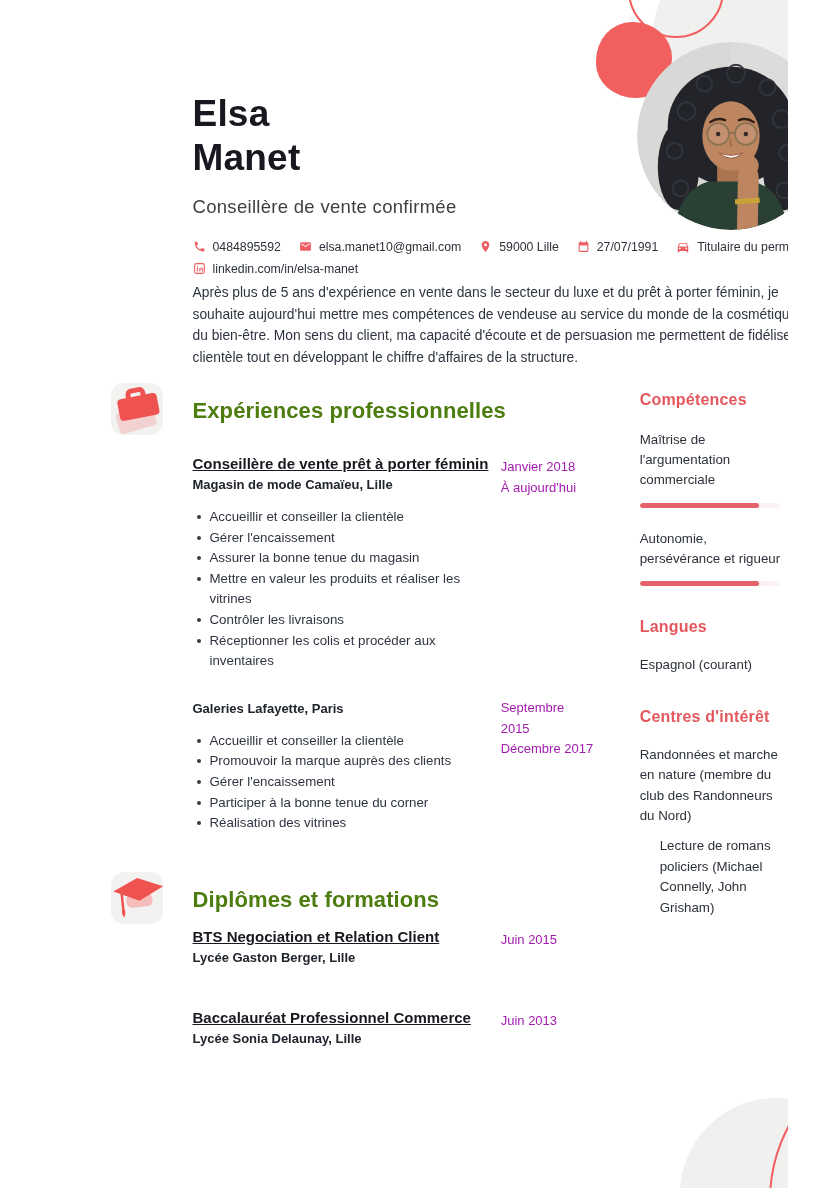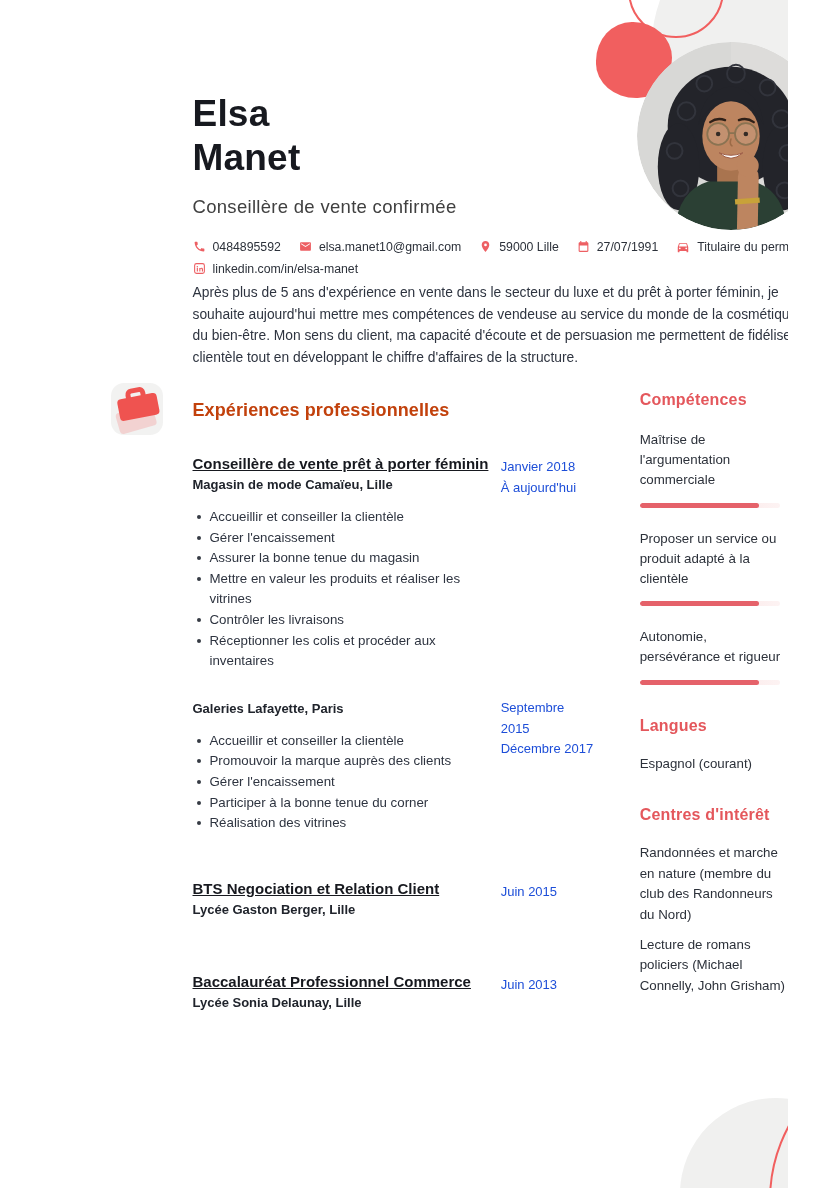--- a/index.html
+++ b/index.html
@@ -59,51 +59,51 @@
   }
   
   .body-cols { display:flex; margin:22px 0 0 140px; }
   .main-col { width:432px; }
   .side-col { width:158px; margin-left:43px; }
   
   .section { position:relative; }
   .section + .section { margin-top:46px; }
   .section-head { display:flex; align-items:center; min-height:40px; }
   .section-icon { position:absolute; left:-86px; top:-12px; width:62px; height:62px; }
-  .section-title { font-size:18px; font-weight:700; color:#c2410c; letter-spacing:.1px; }
+  .section-title { font-size:22px; font-weight:700; color:#4d7c0f; letter-spacing:.1px; }
   
   .entry { display:flex; margin-top:24px; }
   .entry-info { flex:1 1 auto; min-width:0; }
-  .entry-dates { width:96px; flex:0 0 auto; font-size:13px; color:#1d4ed8; line-height:1.6; padding-top:2px; }
+  .entry-dates { width:96px; flex:0 0 auto; font-size:13px; color:#a21caf; line-height:1.6; padding-top:2px; }
   .entry-title { font-size:15px; font-weight:700; color:#17191f; white-space:nowrap;text-decoration:underline; }
   .entry-org { margin-top:5px; font-size:13px; font-weight:700; color:#20242c; }
   .entry-bullets { margin-top:15px; list-style:none; }
   .entry-bullets li {
     position:relative; padding-left:17px;
     font-size:13.3px; line-height:1.55; color:#2e3440;
   }
   .entry-bullets li::before {
     content:""; position:absolute; left:4px; top:8px;
     width:4px; height:4px; border-radius:50%; background:#363b44;
   }
-  .edu-entry { margin-top:26px; }
-  .edu-entry + .edu-entry { margin-top:56px; }
+  .edu-entry { margin-top:8px; }
+  .edu-entry + .edu-entry { margin-top:44px; }
   
   .side-heading { font-size:16px; font-weight:700; color:#e4575c; letter-spacing:.2px; }
   .side-heading.mt { margin-top:32px; }
   .skill { margin-top:21px; }
   .skill-label { font-size:13.3px; line-height:1.52; color:#2c313a; }
   .skill-bar {
     margin-top:12px; width:140px; height:5px; border-radius:3px;
     background:linear-gradient(90deg,#f7d6d6,#fdf3f3);
     position:relative; overflow:hidden;
   }
   .skill-fill { position:absolute; left:0; top:0; bottom:0; border-radius:3px; background:#e5626a; }
   .side-item { margin-top:19px; font-size:13.3px; line-height:1.55; color:#2c313a; }
-  .side-item + .side-item { margin-top:9px; }
+  .side-item + .side-item { margin-top:9px;margin-left:20px; }
 </style>
 </head>
 <body>
 
 <div class="page">
 
   <div class="deco deco-gray-top"></div>
   <div class="deco deco-ring-top"></div>
   <div class="deco deco-coral-blob"></div>
   <div class="deco deco-gray-bottom"></div>
@@ -267,20 +267,34 @@
             </ul>
           </div>
           <div class="entry-dates">
             <div>Septembre 2015</div>
             <div>Décembre 2017</div>
           </div>
         </div>
       </div>
 
       <div class="section">
+        <div class="section-head">
+          <span class="section-icon">
+            <svg width="62" height="62" viewBox="0 0 62 62">
+              <rect x="4" y="4" width="52" height="52" rx="13" fill="#f2f2f1"></rect>
+              <g transform="rotate(-6 31 28)">
+                <rect x="19" y="26" width="26" height="13" rx="5" fill="#f6bcbc"></rect>
+                <polygon points="32,10 57,21 32,33 7,21" fill="#ef5350"></polygon>
+                <path d="M15 23 L15 38" stroke="#ef5350" stroke-width="2.5" stroke-linecap="round"></path>
+                <path d="M15 36 q-3.5 7 0 12 q3.5 -5 0 -12 z" fill="#ef5350"></path>
+              </g>
+            </svg>
+          </span>
+          <h2 class="section-title">Diplômes et formations</h2>
+        </div>
 
         <div class="entry edu-entry">
           <div class="entry-info">
             <div class="entry-title">BTS Negociation et Relation Client</div>
             <div class="entry-org">Lycée Gaston Berger, Lille</div>
           </div>
           <div class="entry-dates">Juin 2015</div>
         </div>
 
         <div class="entry edu-entry">
@@ -297,26 +311,20 @@
     <div class="side-col">
       <h3 class="side-heading">Compétences</h3>
 
       <div class="skill">
         <div class="skill-label">Maîtrise de l'argumentation commerciale</div>
         <div class="skill-bar">
           <div class="skill-fill" style="width: 85%;"></div>
         </div>
       </div>
       <div class="skill">
-        <div class="skill-label">Proposer un service ou produit adapté à la clientèle</div>
-        <div class="skill-bar">
-          <div class="skill-fill" style="width: 85%;"></div>
-        </div>
-      </div>
-      <div class="skill">
         <div class="skill-label">Autonomie, persévérance et rigueur</div>
         <div class="skill-bar">
           <div class="skill-fill" style="width: 85%;"></div>
         </div>
       </div>
 
       <h3 class="side-heading mt">Langues</h3>
       <div class="side-item">Espagnol (courant)</div>
 
       <h3 class="side-heading mt">Centres d'intérêt</h3>

